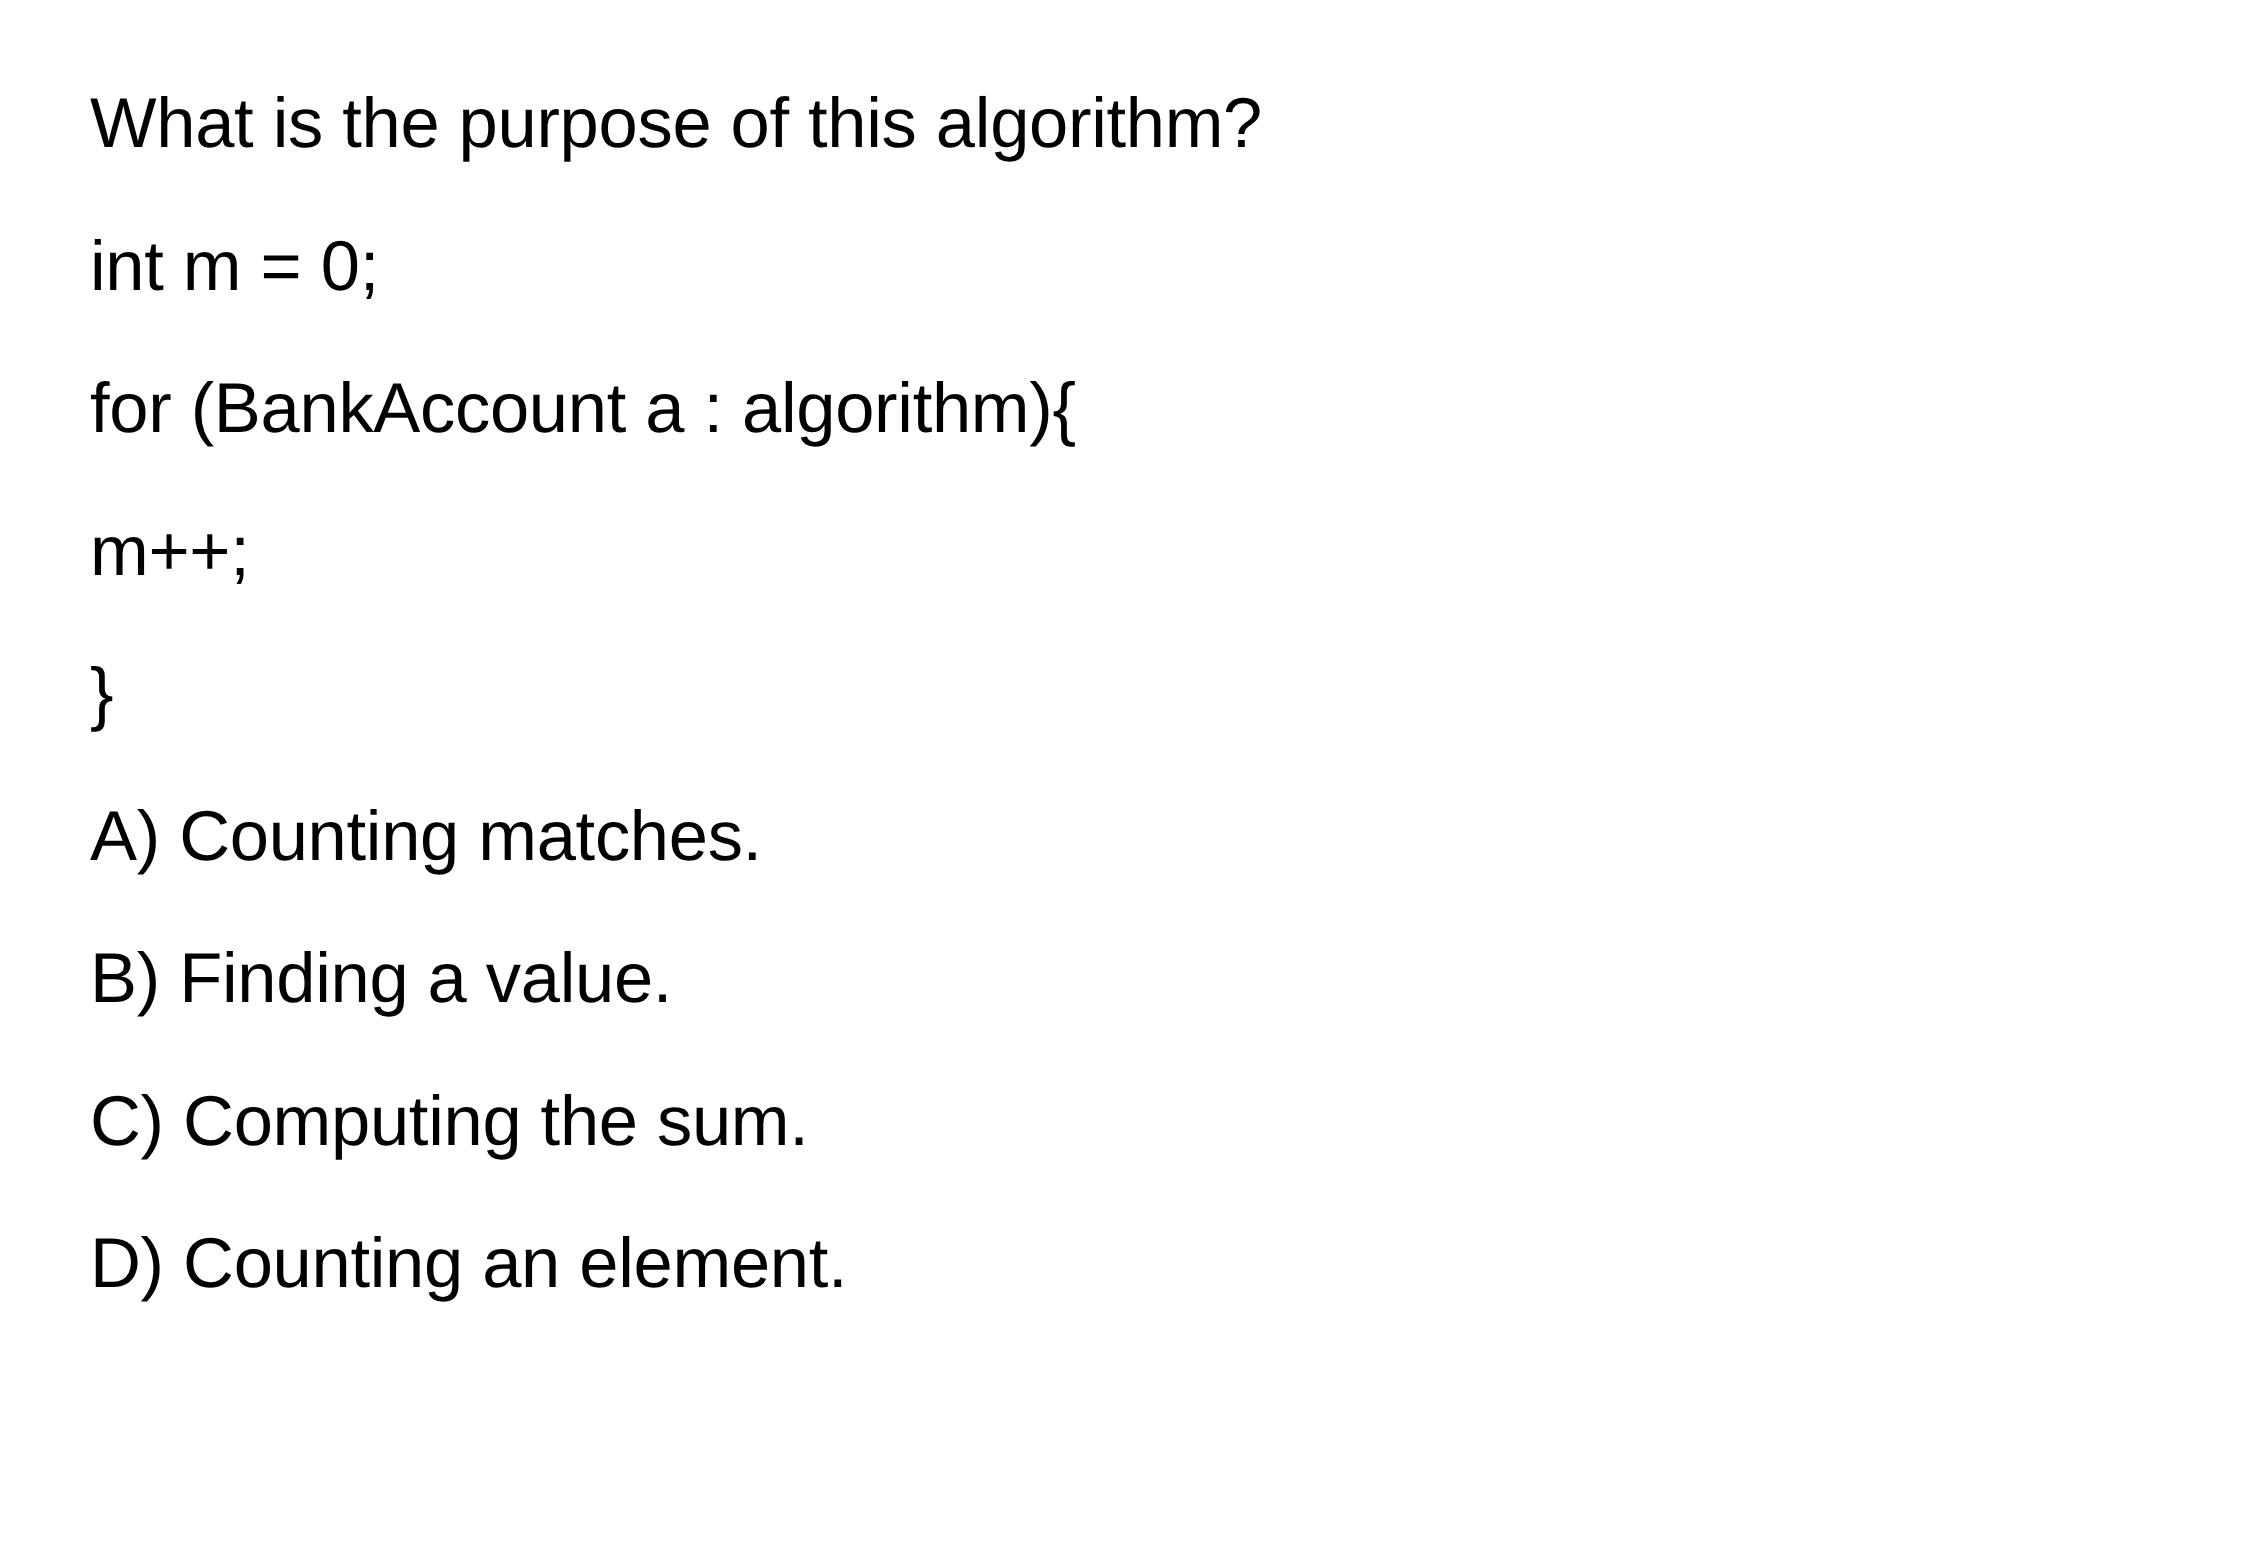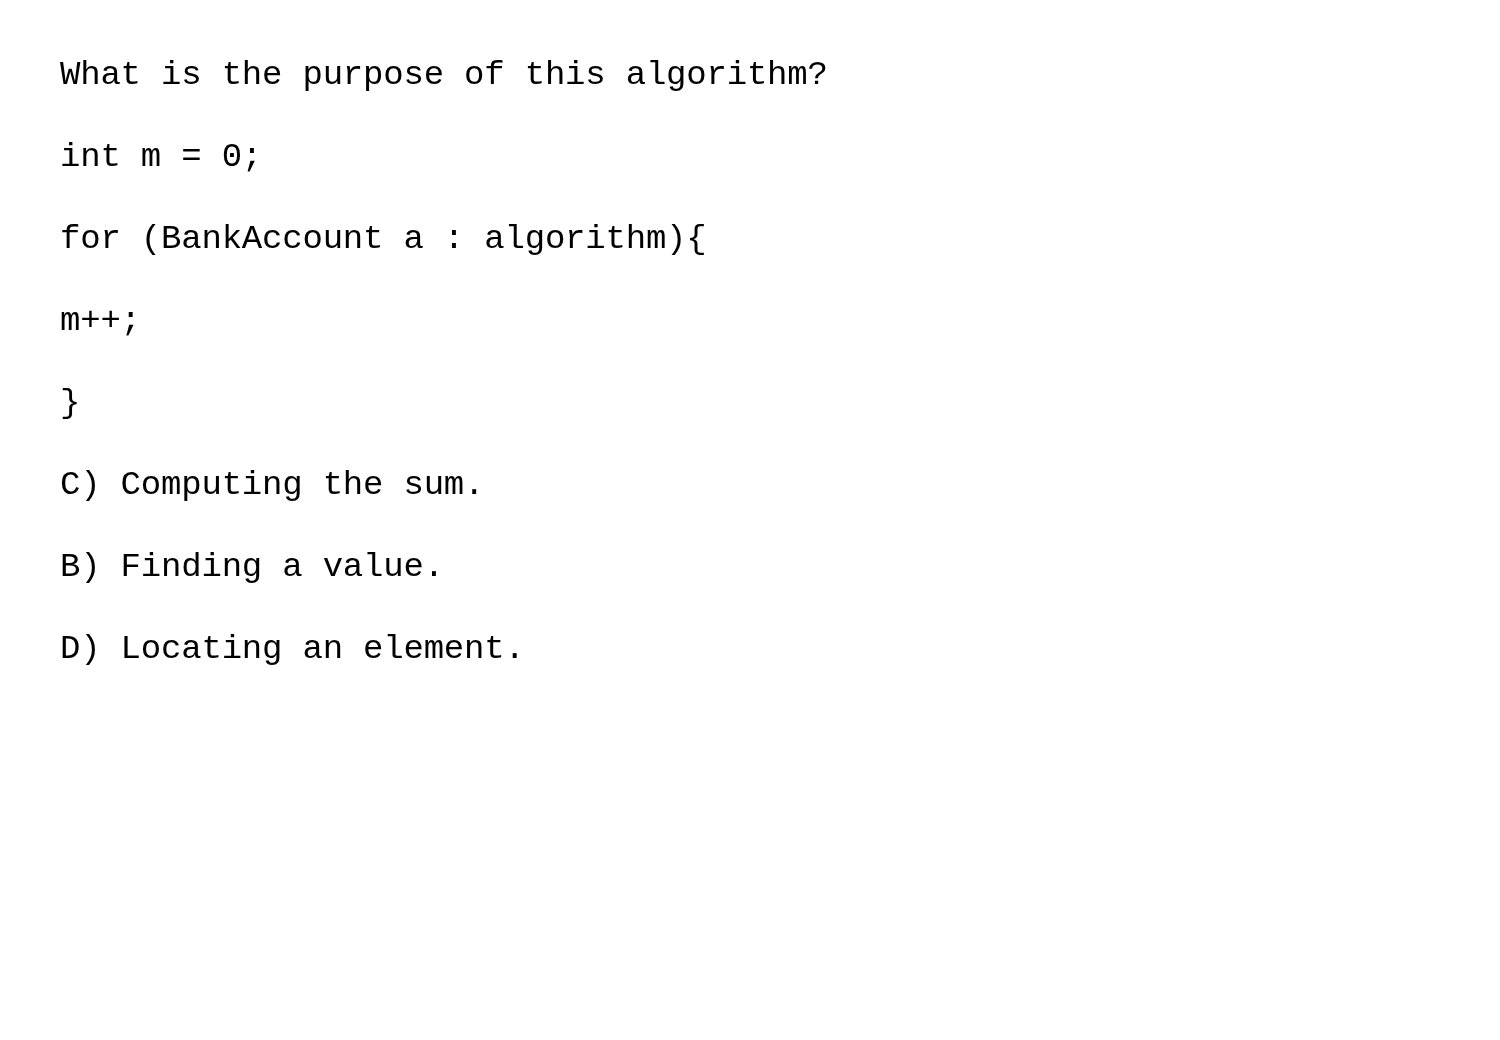--- a/index.html
+++ b/index.html
@@ -12,36 +12,36 @@
     height: 1040px;
     background: #ffffff;
     font-family: -apple-system, BlinkMacSystemFont, "Segoe UI", Helvetica, Arial, sans-serif;
     color: #000000;
     overflow: hidden;
   }
   .page {
     padding: 58px 60px 0 60px;
   }
   .line {
-    font-size: 34px;
+    font-size: 47px;
     line-height: 1.0;
     margin-bottom: 48px;
     font-weight: 400;
     letter-spacing: -0.2px;
-    font-family: Liberation Mono, monospace;
   }
   .line:last-child {
     margin-bottom: 0;
   }
 </style>
 </head>
 <body>
 
 <div class="page">
   <div class="line">What is the purpose of this algorithm?</div>
   <div class="line">int m = 0;</div>
   <div class="line">for (BankAccount a : algorithm){</div>
   <div class="line">m++;</div>
   <div class="line">}</div>
+  <div class="line">A) Counting matches.</div>
+  <div class="line">B) Finding a value.</div>
   <div class="line">C) Computing the sum.</div>
-  <div class="line">B) Finding a value.</div>
-  <div class="line">D) Locating an element.</div>
+  <div class="line">D) Counting an element.</div>
 </div>
 
 </body></html>

